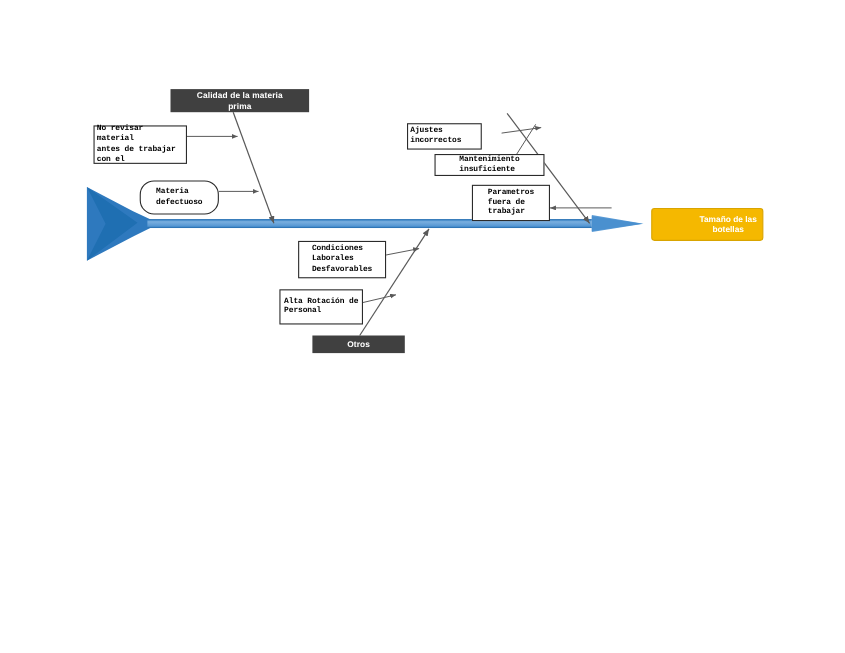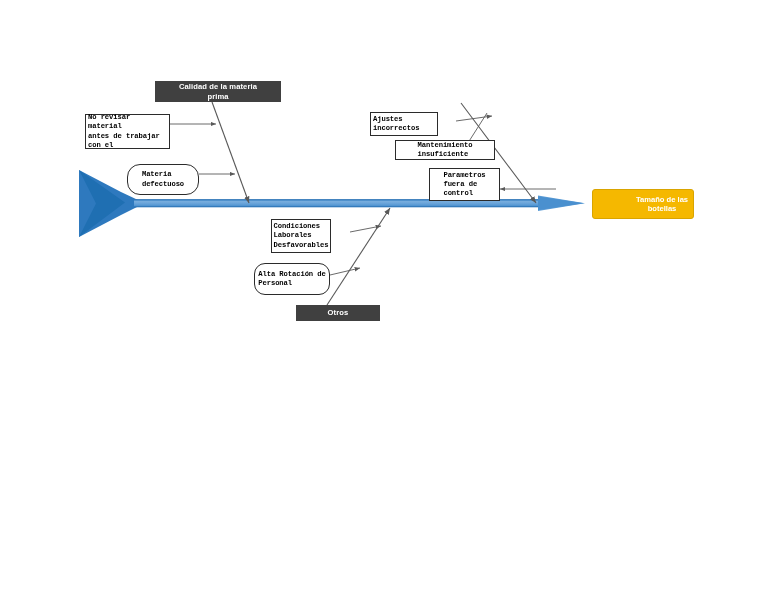--- a/index.html
+++ b/index.html
@@ -124,39 +124,39 @@
     <line x1="487" y1="113" x2="466" y2="146" stroke="#595959" stroke-width="0.9" marker-end="url(#arrow-thin)"></line>
     <line x1="556" y1="189" x2="500" y2="189" stroke="#595959" stroke-width="0.9" marker-end="url(#arrow-thin)"></line>
 
     <line x1="350" y1="232" x2="381" y2="226" stroke="#595959" stroke-width="0.9" marker-end="url(#arrow-thin)"></line>
     <line x1="330" y1="275" x2="360" y2="268" stroke="#595959" stroke-width="0.9" marker-end="url(#arrow-thin)"></line>
   </svg>
 
   <div class="category-box" style="left:155px; top:81px; width:126px; height:21px;">Calidad de la materia prima</div>
 
 
-  <div class="category-box" style="left:296px; top:305px; width:84px; height:16px;">Otros</div>
+  <div class="category-box" style="left:284px; top:305px; width:84px; height:16px;">Otros</div>
 
   <div class="cause-box" style="left:85px; top:114px; width:85px; height:35px;">No revisar material
 antes de trabajar con el</div>
 
   <div class="cause-box" style="left:127px; top:164px; width:72px; height:31px;border-radius:13px;">Materia
 defectuoso</div>
 
   <div class="cause-box" style="left:370px; top:112px; width:68px; height:24px;">Ajustes incorrectos</div>
 
   <div class="cause-box" style="left:395px; top:140px; width:100px; height:20px;">Mantenimiento
 insuficiente</div>
 
   <div class="cause-box" style="left:429px; top:168px; width:71px; height:33px;">Parametros
 fuera de
-control</div>
+trabajar</div>
 
-  <div class="cause-box" style="left:271px; top:219px; width:60px; height:34px;">Condiciones
+  <div class="cause-box" style="left:271px; top:219px; width:80px; height:34px;">Condiciones
 Laborales
 Desfavorables</div>
 
-  <div class="cause-box" style="left:254px; top:263px; width:76px; height:32px;border-radius:11px;">Alta Rotación de
+  <div class="cause-box" style="left:254px; top:263px; width:76px; height:32px;">Alta Rotación de
 Personal</div>
 
   <div class="effect-box" style="left:592px; top:189px; width:102px; height:30px;padding-left:42px;">Tamaño de las botellas</div>
 
 </div>
 
 </body></html>

